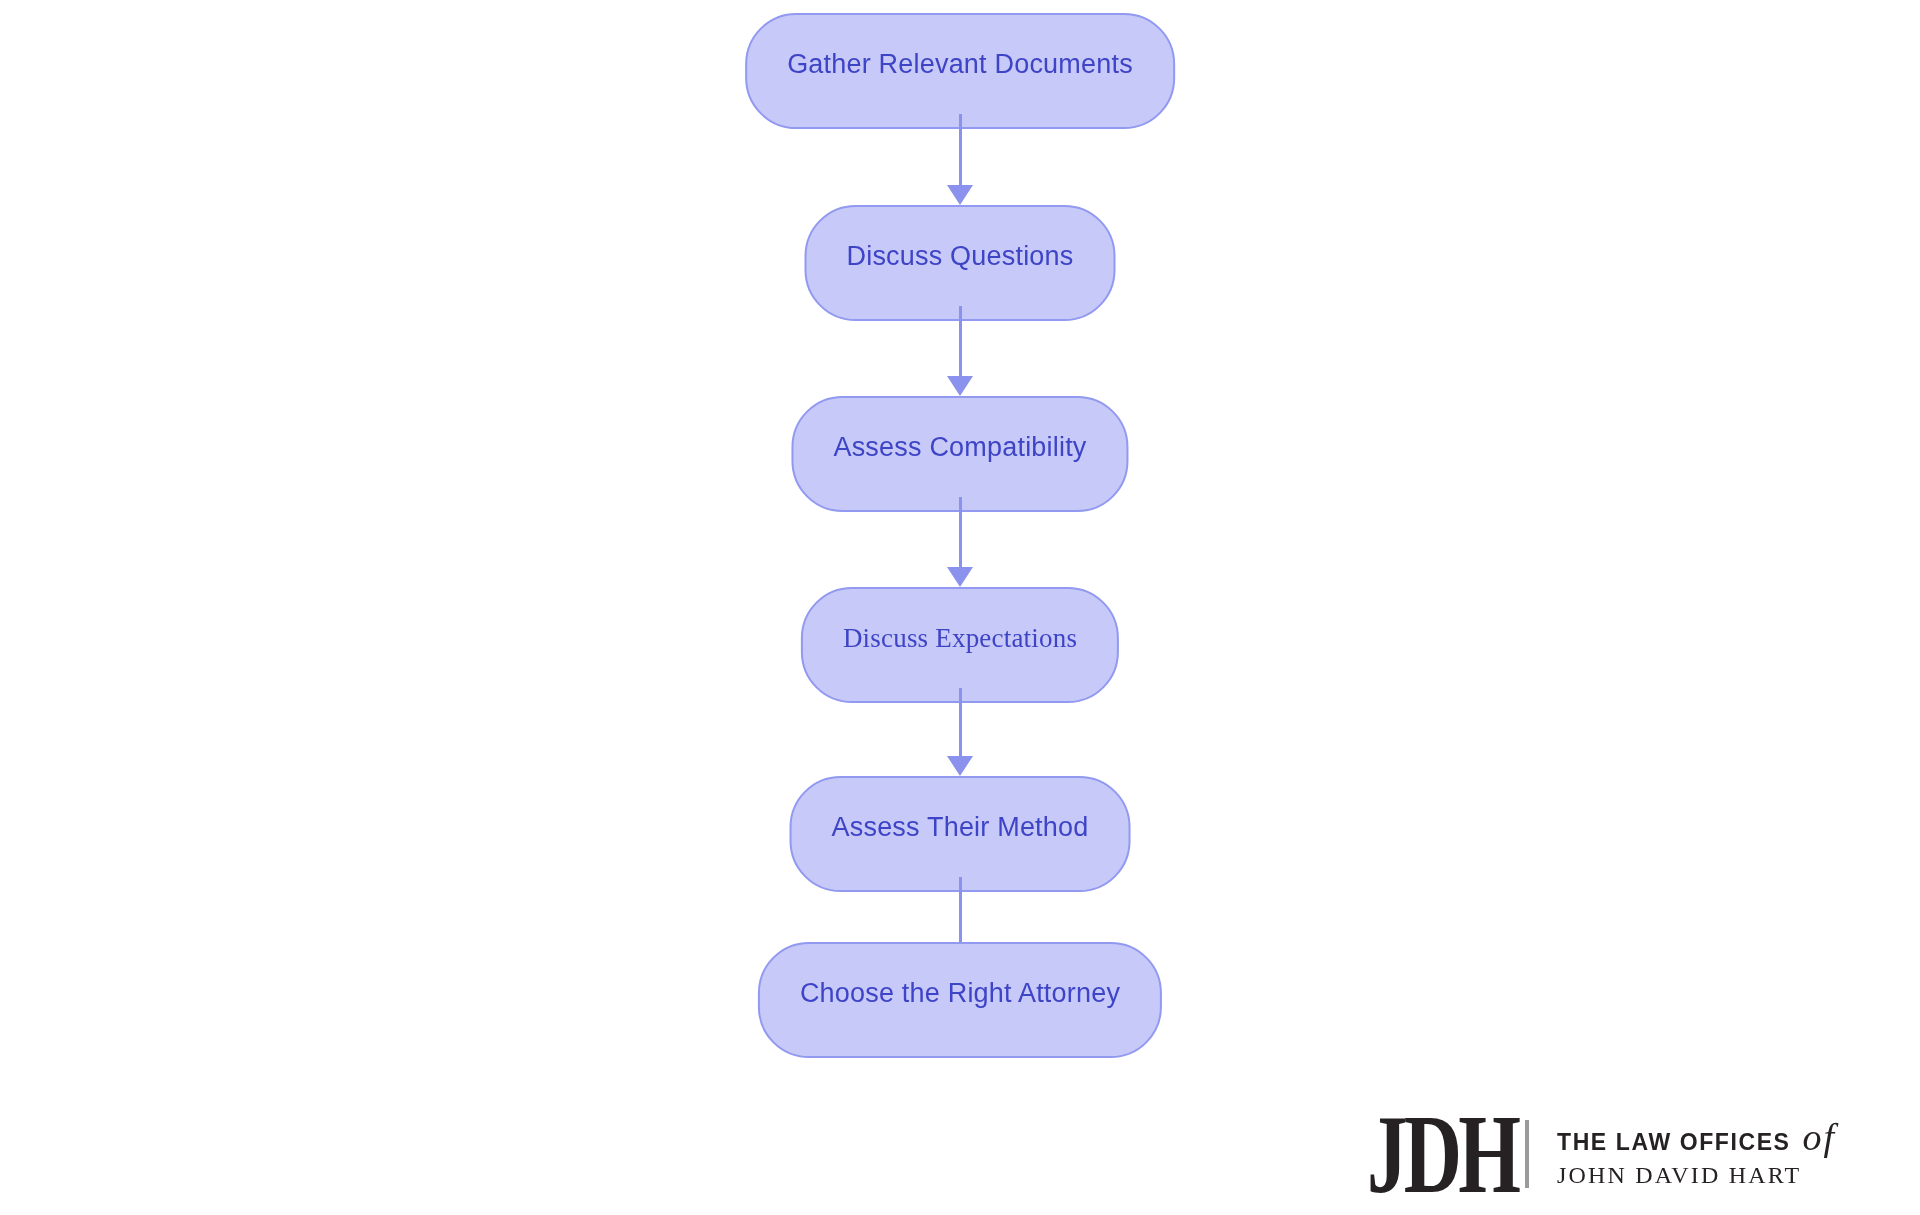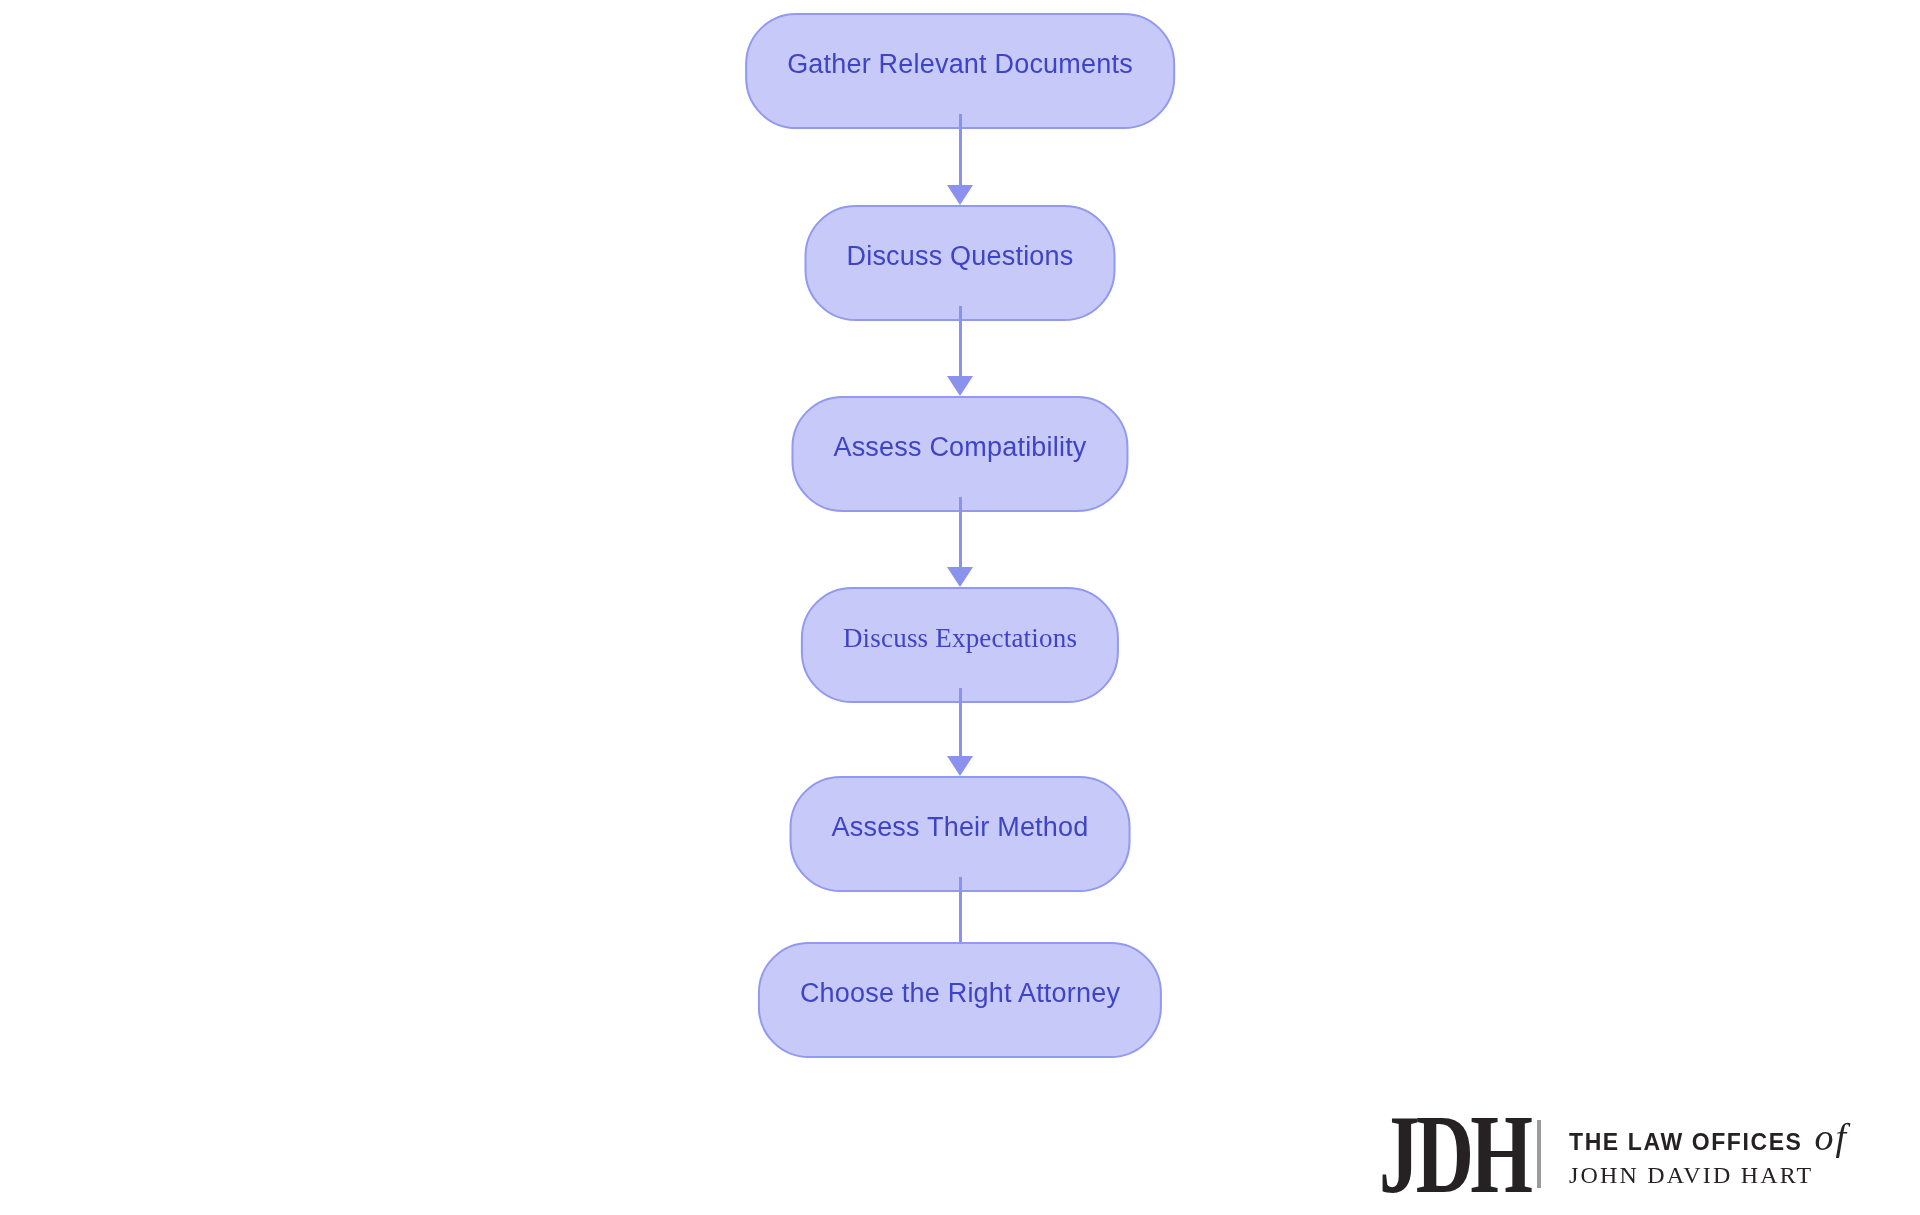--- a/index.html
+++ b/index.html
@@ -51,21 +51,20 @@
     border-left: 13px solid transparent;
     border-right: 13px solid transparent;
     border-top: 20px solid var(--arrow, #8a92ed);
   }
 
   
   .logo {
     position: absolute; left: 1367px; top: 1106px;
     display: flex; align-items: flex-start;
     color: var(--logo-text, #262223);
-    margin-left: 12px;
   }
   .logo-monogram-box {
     width: 146px; height: 96px; overflow: visible; flex: 0 0 auto;
   }
   .logo-monogram {
     display: block;
     font-family: "Liberation Serif", serif;
     font-weight: bold;
     font-size: 112px;
     line-height: 96px;

